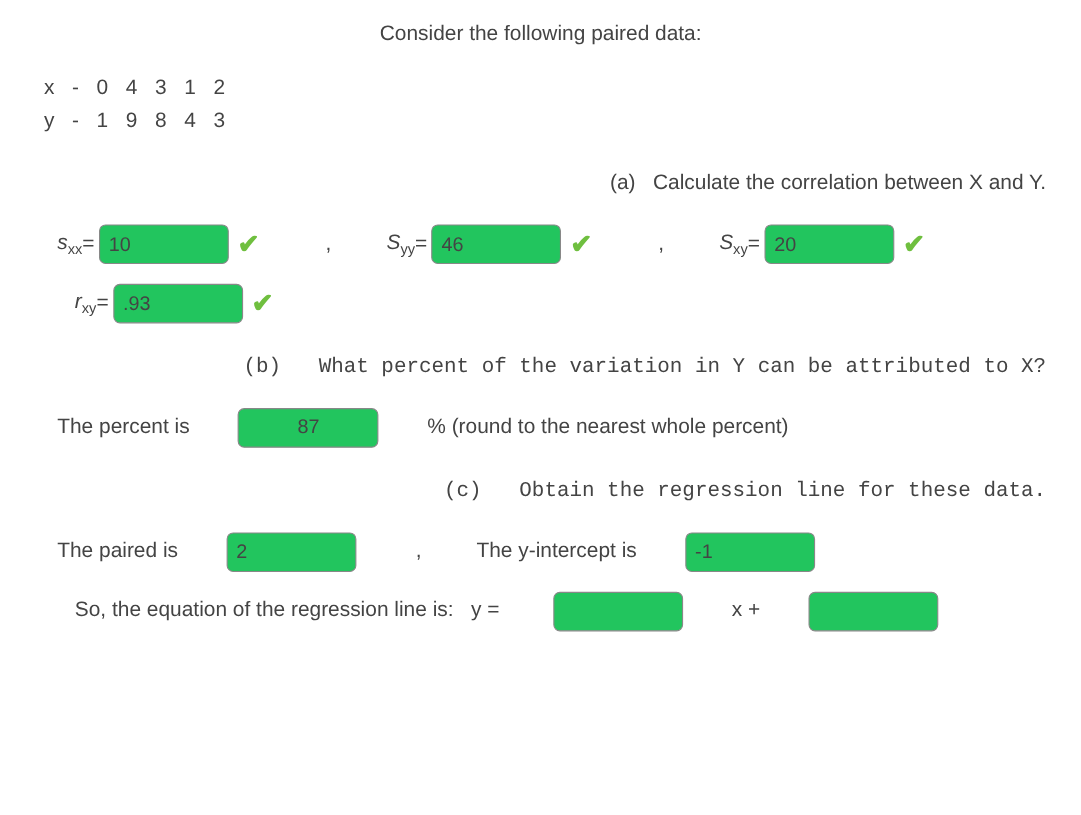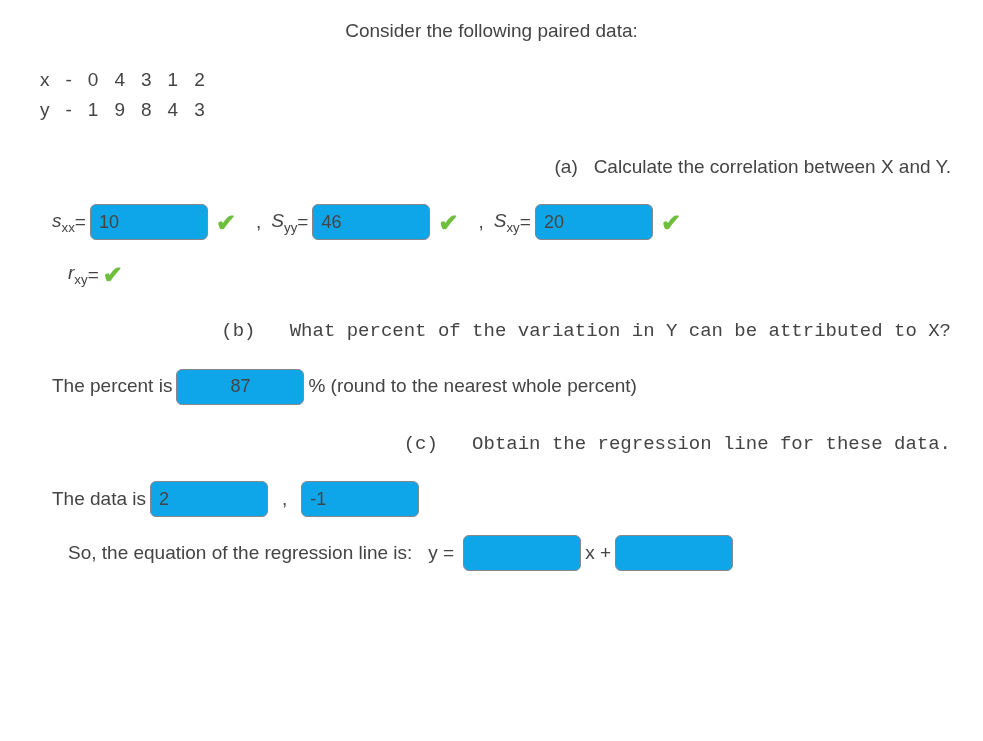--- a/index.html
+++ b/index.html
@@ -25,20 +25,21 @@
   }
   .part-label {
     margin: 18px 0 24px 0;
     text-align: right;
   }
   .row {
     display: flex;
     align-items: center;
     flex-wrap: wrap;
     margin: 18px 0;
+    gap: 40px;
   }
   .segment {
     display: flex;
     align-items: center;
     margin-right: 6px;
   }
   .mathvar {
     font-style: italic;
     white-space: nowrap;
   }
@@ -49,21 +50,21 @@
   }
   input.field {
     font-family: Verdana, Geneva, sans-serif;
     font-size: 18px;
     color: #444;
     padding: 4px 8px;
     border: 1.5px solid #888;
     border-radius: 6px;
     width: 100px;
     height: 26px;
-    background: #0ea5e9;
+    background: #22c55e;
     margin: 0 4px;
   }
   input.field.wide {
     width: 110px;
     text-align: center;
   }
   input.field.narrow {
     width: 100px;
   }
   .check {
@@ -142,20 +143,21 @@
     <span> = </span>
     <input class="field narrow" value="20" style="">
     <span class="check">✔</span>
   </span>
 </div>
 
 <div class="row indent2">
   <span class="segment">
     <span class="mathvar"><span>r</span><span class="sub">xy</span></span>
     <span> = </span>
+    <input class="field narrow" value=".93" style="">
     <span class="check">✔</span>
   </span>
 </div>
 
 <div class="part-label sect">
   <span>(b)</span>&nbsp;&nbsp;
   <span>What percent of the variation in Y can be attributed to X?</span>
 </div>
 
 <div class="row indent">
@@ -163,23 +165,24 @@
   <input class="field wide" value="87" style="">
   <span> % (round to the nearest whole percent)</span>
 </div>
 
 <div class="part-label sect">
   <span>(c)</span>&nbsp;&nbsp;
   <span>Obtain the regression line for these data.</span>
 </div>
 
 <div class="row indent">
-  <span>The data is </span>
+  <span>The paired is </span>
   <input class="field" value="2" style="">
   <span class="comma">,</span>
+  <span> The y-intercept is </span>
   <input class="field" value="-1" style="">
 </div>
 
 <div class="row indent2">
   <span style="white-space:pre;">So, the equation of the regression line is:   y = </span>
   <input class="field" value="" style="">
   <span> x + </span>
   <input class="field" value="" style="">
 </div>
 

